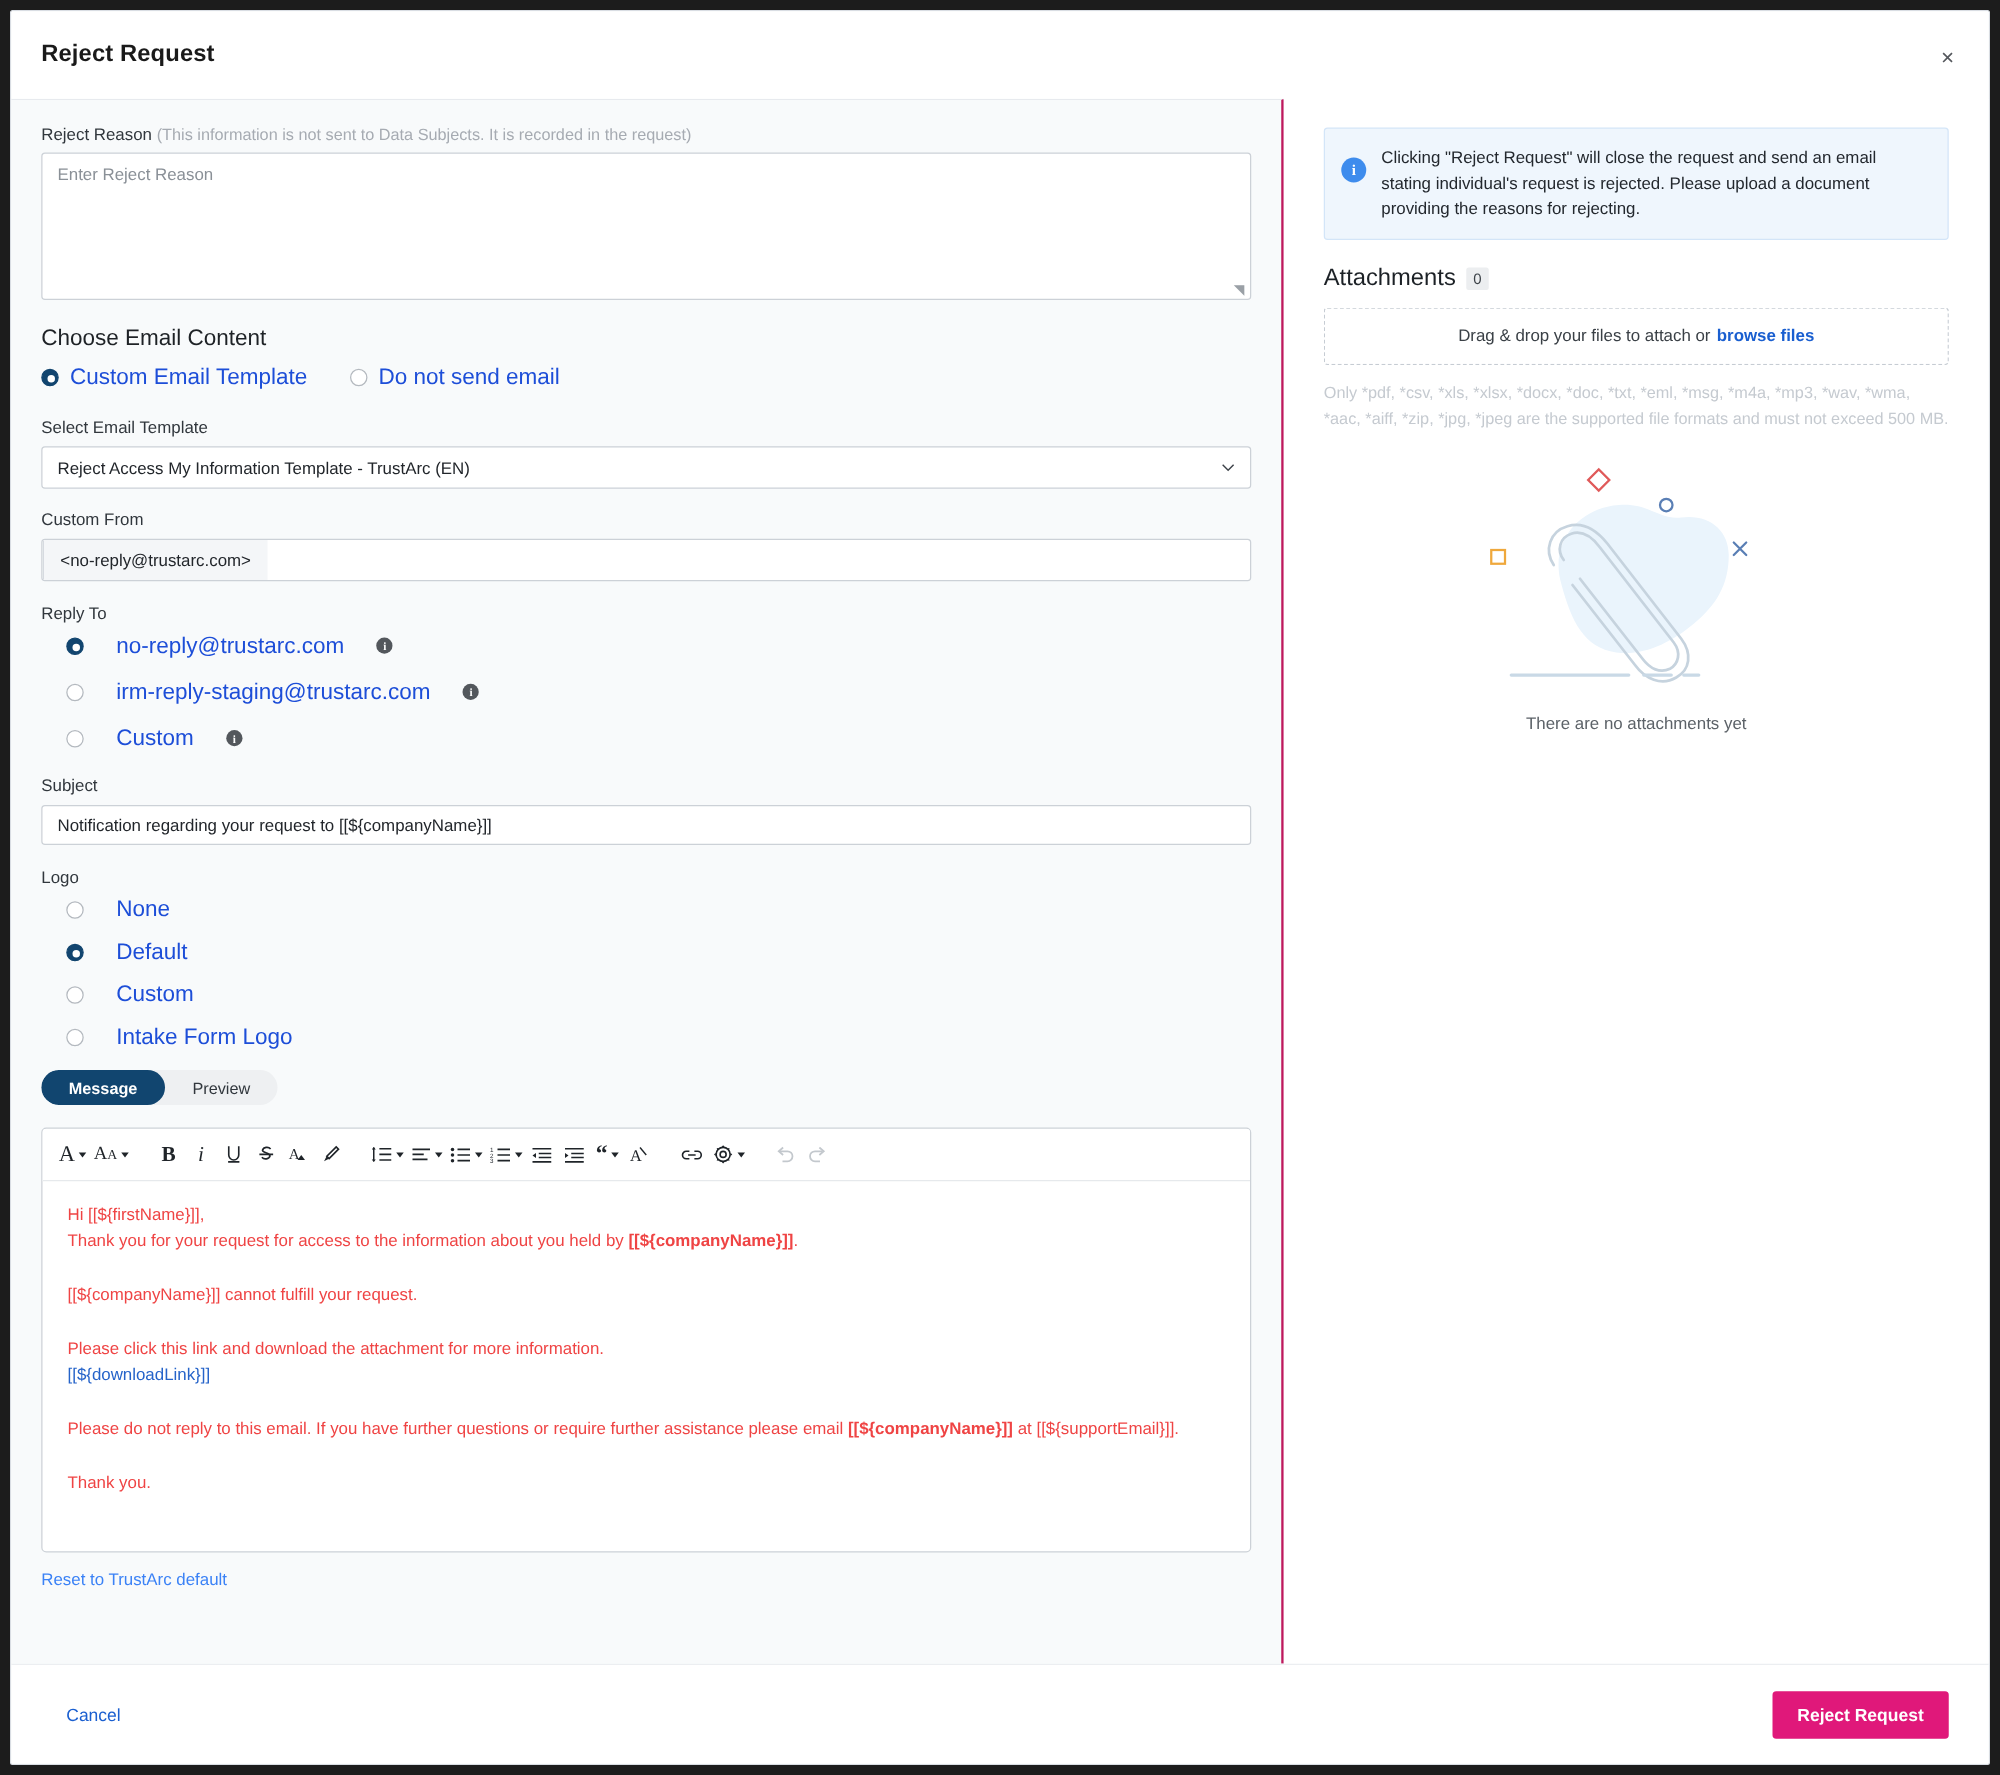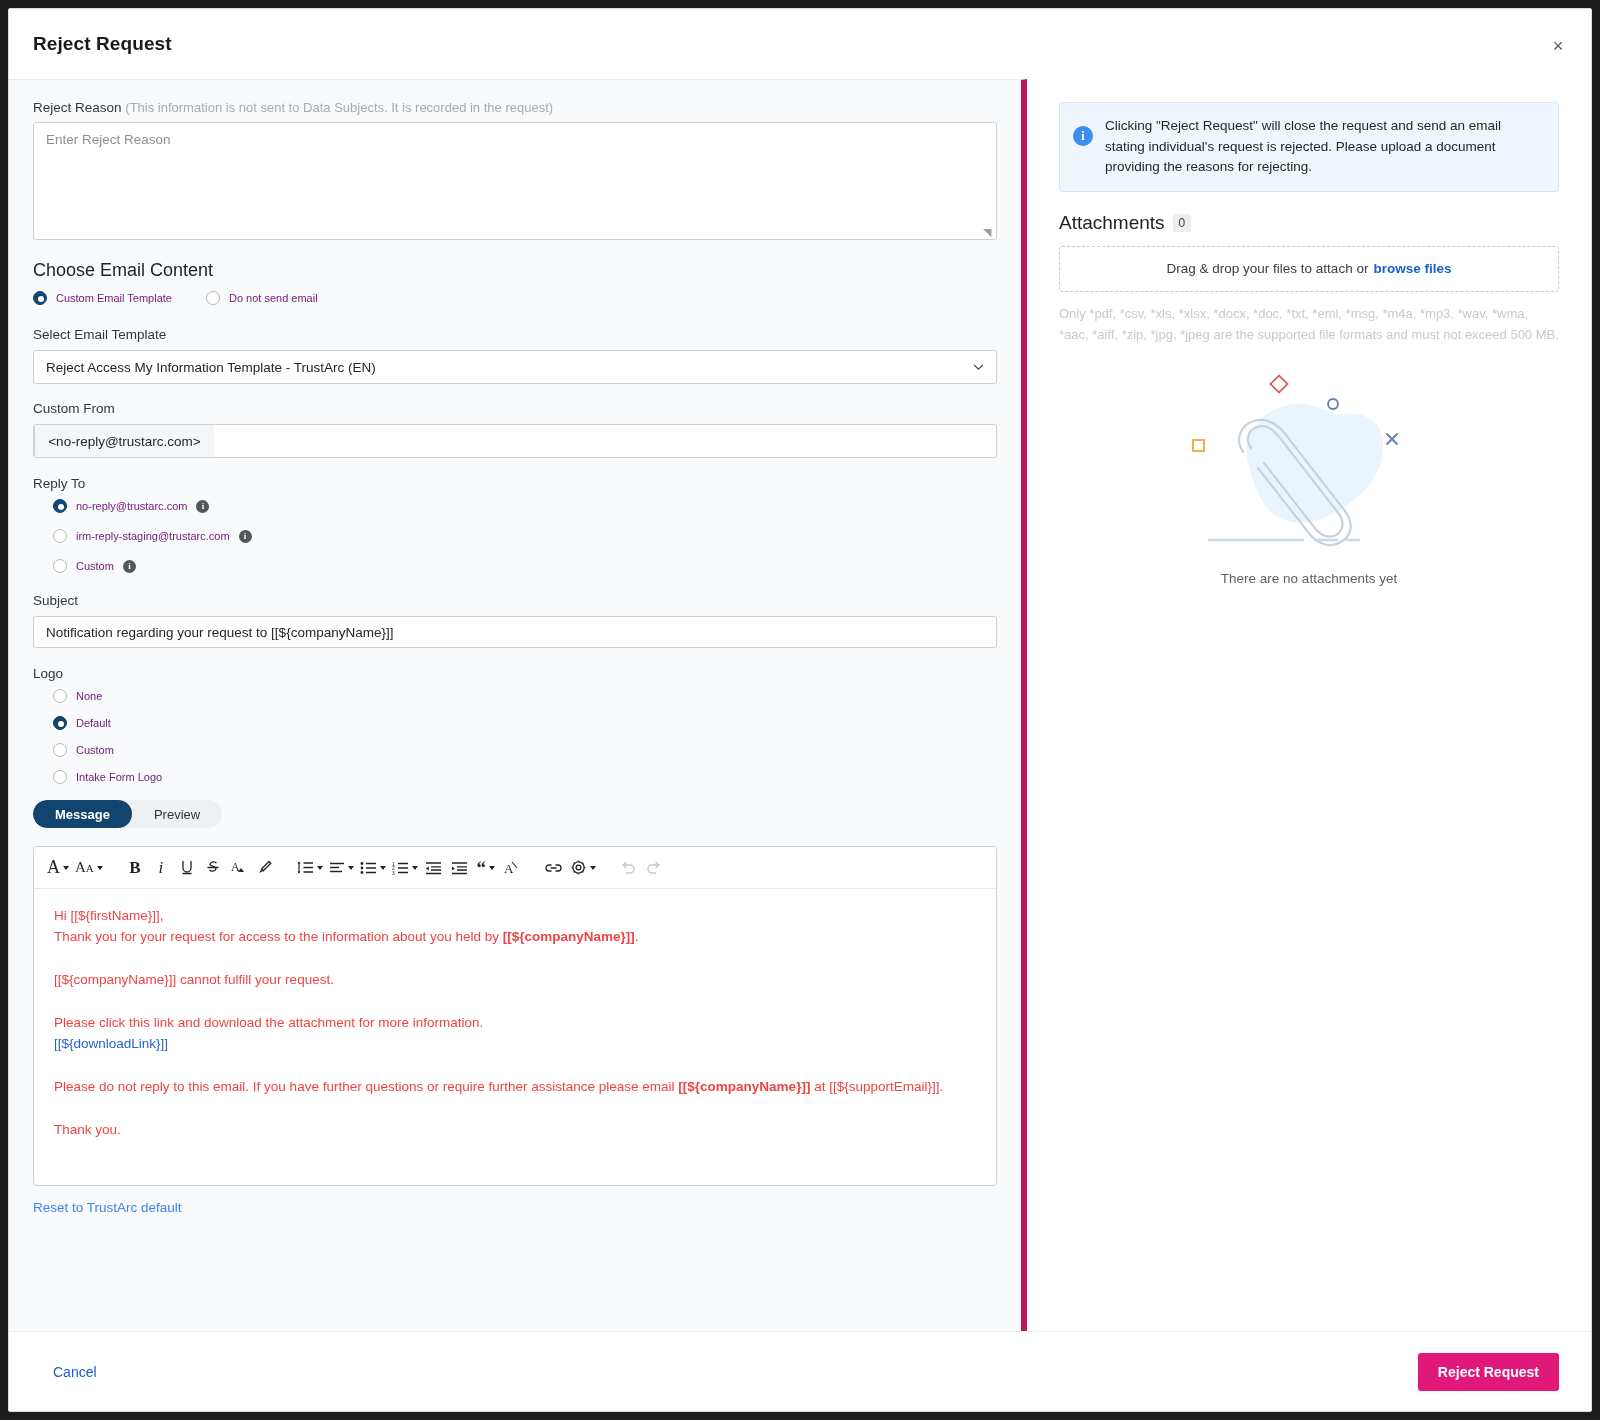--- a/index.html
+++ b/index.html
@@ -38,21 +38,21 @@
     color:#55585d; font-size:18px; line-height:1;
     cursor:pointer; background:none; border:none; padding:0;
     font-family:"Liberation Sans", sans-serif;
   }
   
   .modal-body { flex:1 1 auto; display:flex; min-height:0; }
   .left-pane {
     width:1018px; flex:0 0 1018px;
     background:#f8fafb;
     border-top:1px solid #e7eaee;
-    border-right:6px solid #be185d;
+    border-right:2px solid #be185d;
     padding:20px 24px 0 24px;
     overflow:hidden;
   }
   .right-pane {
     flex:1 1 auto;
     background:#ffffff;
     border-top:1px solid #ffffff;
     padding:22px 32px 0 32px;
   }
   
@@ -68,35 +68,35 @@
     font-size:13.5px; color:#8a9097;
     position:relative; overflow:hidden;
   }
   .resize-grip {
     position:absolute; right:3px; bottom:2px;
     width:10px; height:10px; color:#9aa0a6; font-size:11px; line-height:10px;
   }
   .section-title {
     font-size:18px; color:#1e2226; margin:20px 0 10px 0; font-weight:400;
   }
-  .radio-row { display:flex; align-items:center; gap:9px; }
+  .radio-row { display:flex; align-items:center; gap:26px; }
   .radio-row + .radio-row { margin-top:16px; }
   .radio-inline { display:flex; align-items:center; gap:34px; margin:0 0 22px 0; }
   .radio-opt { display:flex; align-items:center; gap:9px; cursor:pointer; }
   .radio {
     width:14px; height:14px; flex:0 0 14px;
     border-radius:50%; border:1px solid #b4b9bf; background:#fff;
     display:inline-block; position:relative;
   }
   .radio.on { border:1px solid #12456f; background:#12456f; }
   .radio.on::after {
     content:""; position:absolute; left:4px; top:4px;
     width:6px; height:6px; border-radius:50%; background:#ffffff;
   }
-  .radio-label { font-size:11px; color:#701a75; }
+  .radio-label { font-size:18px; color:#1d4ed8; }
   .sublabel { font-size:13.5px; color:#31373d; margin:0 0 8px 0; }
   .select-box {
     width:100%; height:34px;
     background:#ffffff; border:1px solid #ccd1d7; border-radius:3px;
     display:flex; align-items:center; padding:0 12px;
     font-size:13.5px; color:#22262b; position:relative; cursor:pointer;
   }
   .select-chevron {
     position:absolute; right:12px; top:50%; transform:translateY(-50%);
     width:11px; height:7px; color:#3c4148;

